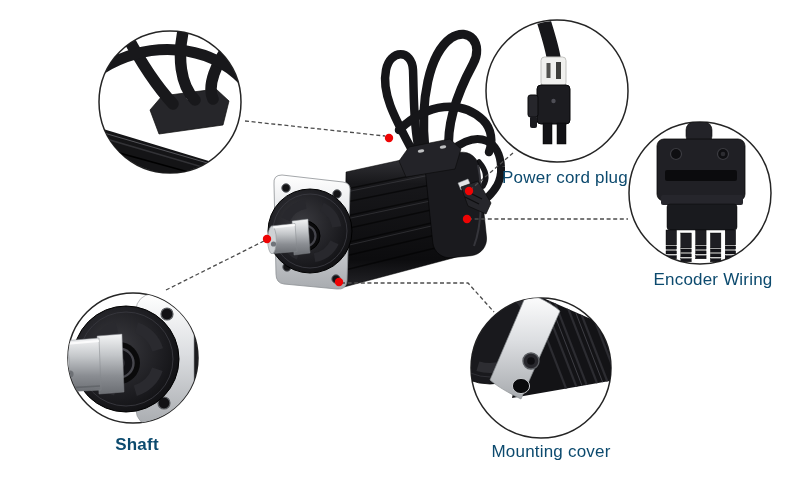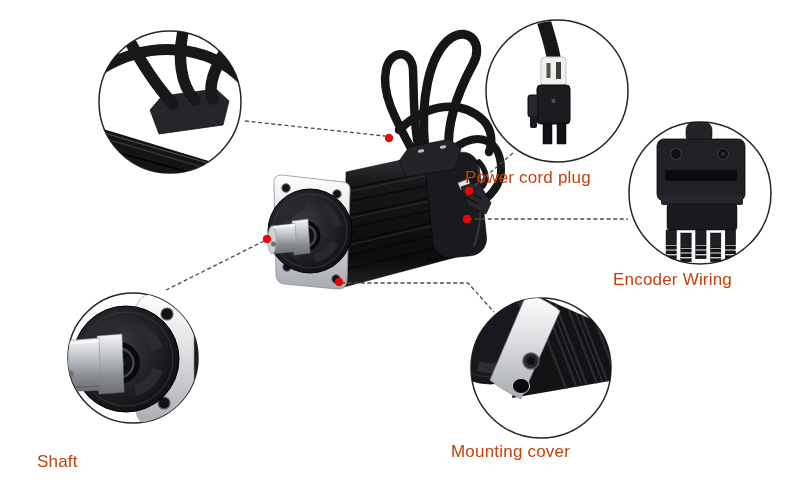--- a/index.html
+++ b/index.html
@@ -1,25 +1,25 @@
 <!DOCTYPE html>
 <html><head>
 <meta charset="utf-8">
 <style>
   html,body{margin:0;padding:0;background:#fff;}
   .stage{position:relative;width:800px;height:480px;background:#ffffff;overflow:hidden;
          font-family:"Liberation Sans",sans-serif;}
   .art{position:absolute;left:0;top:0;}
-  .label{position:absolute;width:200px;
+  .label{position:absolute;width:200px;text-align:center;
          font:400 17px/20px "Liberation Sans",sans-serif;
-         color:#c2410c;letter-spacing:.2px;white-space:nowrap;}
+         color:#0c4a6e;letter-spacing:.2px;white-space:nowrap;}
   .lbl-protective{left:72px;top:185px;}
   .lbl-power{left:465px;top:168px;}
   .lbl-encoder{left:613px;top:270px;}
-  .lbl-shaft{left:37px;top:452px;}
+  .lbl-shaft{left:37px;top:435px;font-weight:bold;}
   .lbl-mounting{left:451px;top:442px;}
 </style>
 </head>
 <body>
 
 <div class="stage">
 
 <svg class="art" width="800" height="480" viewBox="0 0 800 480">
   <defs>
     <linearGradient id="gSilver" x1="0" y1="0" x2="0" y2="1">

